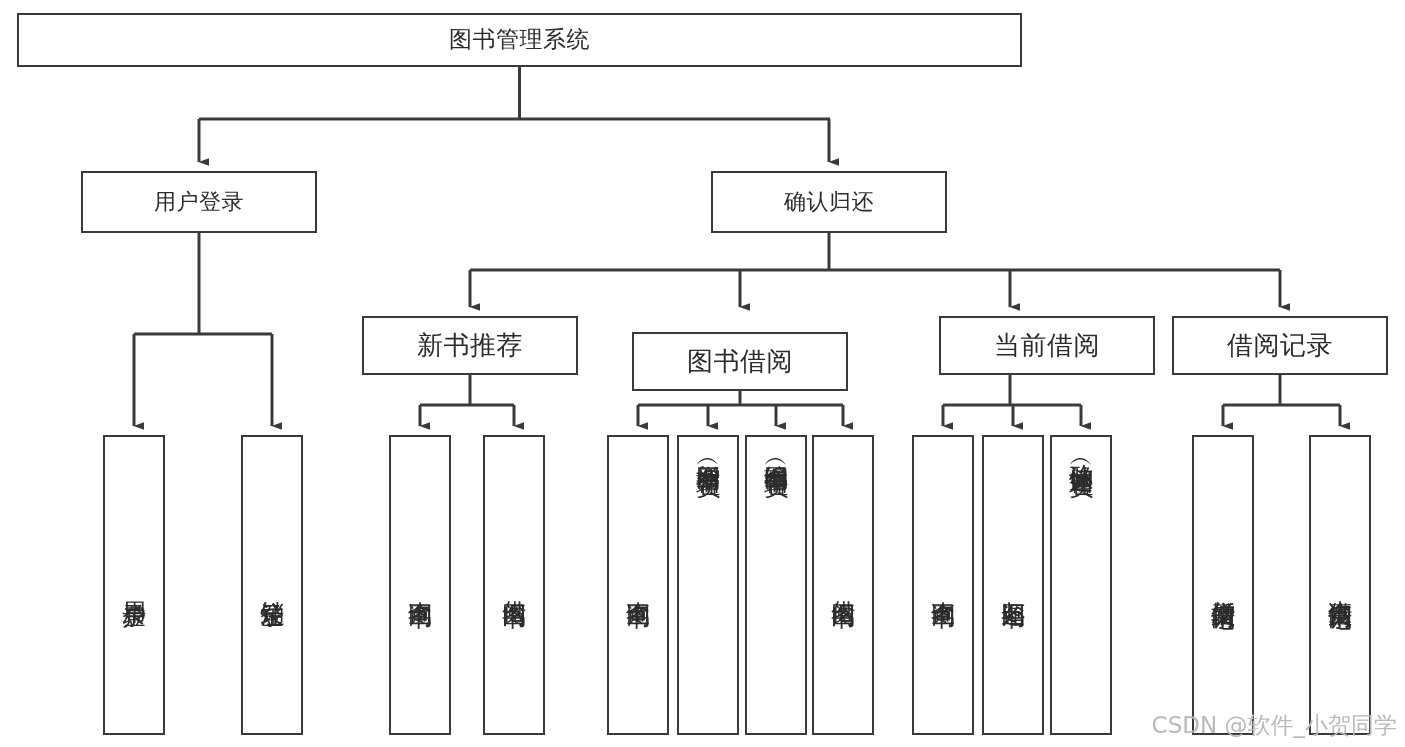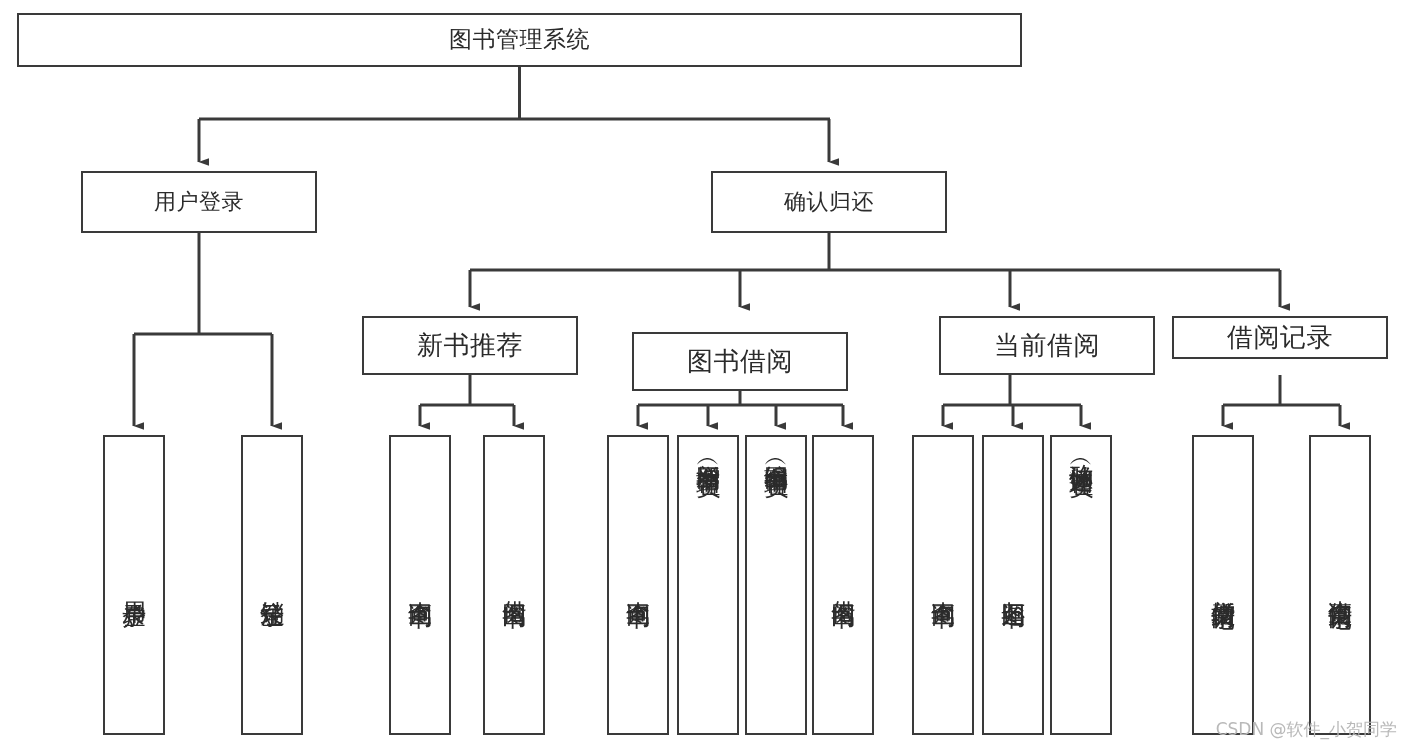--- a/index.html
+++ b/index.html
@@ -60,21 +60,21 @@
     max-height: 100%;
   }
   .node-leaf.leaf-center {
     align-items: center;
     padding-top: 0;
   }
   #watermark {
     position: absolute;
     right: 8px;
     bottom: 6px;
-    font-size: 17px;
+    font-size: 23px;
     color: #b9b9b9;
     font-family: "DejaVu Sans", "Liberation Sans", sans-serif;
     white-space: nowrap;
     pointer-events: none;
   }
 </style>
 </head>
 <body>
 
 <div id="diagram-root">
@@ -143,21 +143,21 @@
 
   <div class="node-box node-l3" id="box-l3-0" style="left: 362px; top: 316px; width: 216px; height: 59px;">
     <span class="node-label">新书推荐</span>
   </div>
   <div class="node-box node-l3" id="box-l3-1" style="left: 632px; top: 316px; width: 216px; height: 59px; margin-top: 16px;">
     <span class="node-label">图书借阅</span>
   </div>
   <div class="node-box node-l3" id="box-l3-2" style="left: 902px; top: 316px; width: 216px; height: 59px; margin-left: 37px;">
     <span class="node-label">当前借阅</span>
   </div>
-  <div class="node-box node-l3" id="box-l3-3" style="left: 1172px; top: 316px; width: 216px; height: 43px;">
+  <div class="node-box node-l3" id="box-l3-3" style="left: 1172px; top: 316px; width: 216px; height: 59px;">
     <span class="node-label">借阅记录</span>
   </div>
 
   <div class="node-box node-leaf leaf-center" id="box-leaf-0" style="left: 103px; top: 435px; width: 62px; height: 300px;">
     <span class="node-label">用户登录</span>
   </div>
   <div class="node-box node-leaf leaf-center" id="box-leaf-1" style="left: 241px; top: 435px; width: 62px; height: 300px;">
     <span class="node-label">注销登录</span>
   </div>
   <div class="node-box node-leaf leaf-center" id="box-leaf-2" style="left: 389px; top: 435px; width: 62px; height: 300px;">

